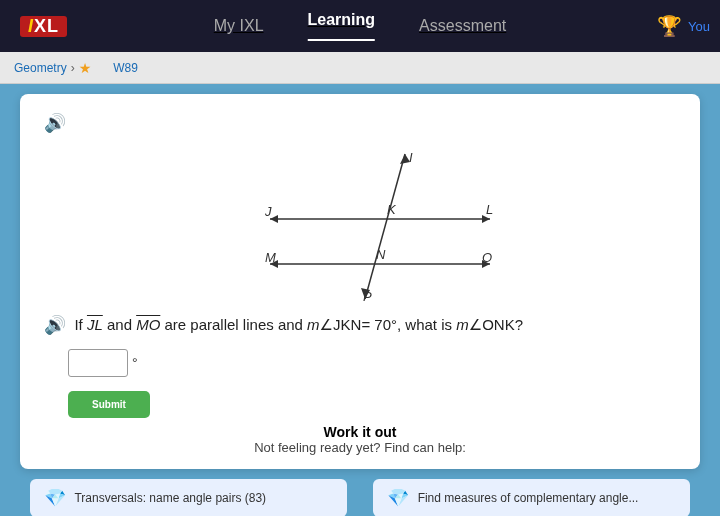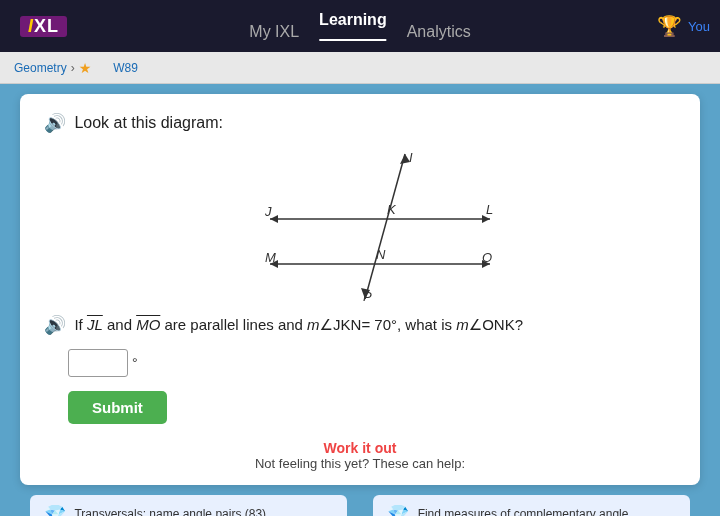--- a/index.html
+++ b/index.html
@@ -14,39 +14,40 @@
     
     .header {
       background: #1a1a2e;
       height: 52px;
       display: flex;
       align-items: center;
       padding: 0 20px;
       position: relative;
     }
     .logo-box {
-      background: #701a75;
+      background: #b91c1c;
       color: white;
       font-weight: bold;
       font-size: 18px;
       padding: 0 8px;
       border-radius: 3px;
       letter-spacing: 1px;
     }
     .logo-i {
       color: #ffcc00;
       font-style: italic;
     }
     .nav {
       position: absolute;
       left: 50%;
       transform: translateX(-50%);
       display: flex;
-      gap: 20px;
-      align-items: flex-end;
+      gap: 44px;
+      align-items: center;
+      text-decoration: underline;
     }
     .nav-item {
       color: #aaa;
       font-size: 16px;
       cursor: pointer;
       text-decoration: none;
     }
     .nav-item.active {
       color: #fff;
       font-weight: bold;
@@ -179,34 +180,33 @@
       color: #333;
     }
 
     
     .submit-btn {
       background: #4caf50;
       color: white;
       border: none;
       border-radius: 5px;
       padding: 8px 24px;
-      font-size: 15px;
+      font-size: 10px;
       font-weight: bold;
       cursor: pointer;
       margin-left: 24px;
-      margin-bottom: 10px;
     }
 
     
     .work-it-out {
       text-align: center;
       margin-top: 6px;
     }
     .work-it-out-title {
-      color: #ef4444;
+      color: #000000;
       font-weight: bold;
       font-size: 14px;
     }
     .work-it-out-sub {
       color: #444;
       font-size: 13px;
     }
 
     
     .helpers {
@@ -237,42 +237,41 @@
 </head>
 <body>
 
 <header class="header">
   <div class="logo-box">
     <span class="logo-i">I</span>XL
   </div>
   <nav class="nav">
     <a class="nav-item">My IXL</a>
     <a class="nav-item active">Learning</a>
-    <a class="nav-item">Analytics</a>
+    <a class="nav-item">Assessment</a>
   </nav>
   <div class="header-right">
     <span class="trophy-icon">🏆</span>
     <span class="you-text">You</span>
   </div>
 </header>
 
 <div class="breadcrumb">
   <a>Geometry</a>
   <span class="sep">›</span>
   <span class="star">★</span>
   <a class="skill-code">W89</a>
 </div>
 
 <div class="main">
   <div class="card">
 
     
     <div class="look-at-diagram">
       <span class="speaker-icon">🔊</span>
-      <span>Look at this diagram:</span>
     </div>
 
     
     <svg class="diagram" viewBox="0 0 300 160" xmlns="http://www.w3.org/2000/svg">
 
       <line x1="60" y1="75" x2="280" y2="75" stroke="#333" stroke-width="1.5"></line>
 
       <polygon points="280,75 272,71 272,79" fill="#333"></polygon>
       <polygon points="60,75 68,71 68,79" fill="#333"></polygon>
 
@@ -319,21 +318,21 @@
       <input class="answer-input" type="text" style="">
       <span class="degree-symbol">°</span>
     </div>
 
     
     <button class="submit-btn">Submit</button>
 
     
     <div class="work-it-out">
       <div class="work-it-out-title">Work it out</div>
-      <div class="work-it-out-sub">Not feeling this yet? These can help:</div>
+      <div class="work-it-out-sub">Not feeling ready yet? Find can help:</div>
     </div>
 
   </div>
 
   <div class="helpers">
     <div class="helper-card">
       <span class="helper-icon">💎</span>
       <span class="helper-text">Transversals: name angle pairs (83)</span>
     </div>
     <div class="helper-card">

